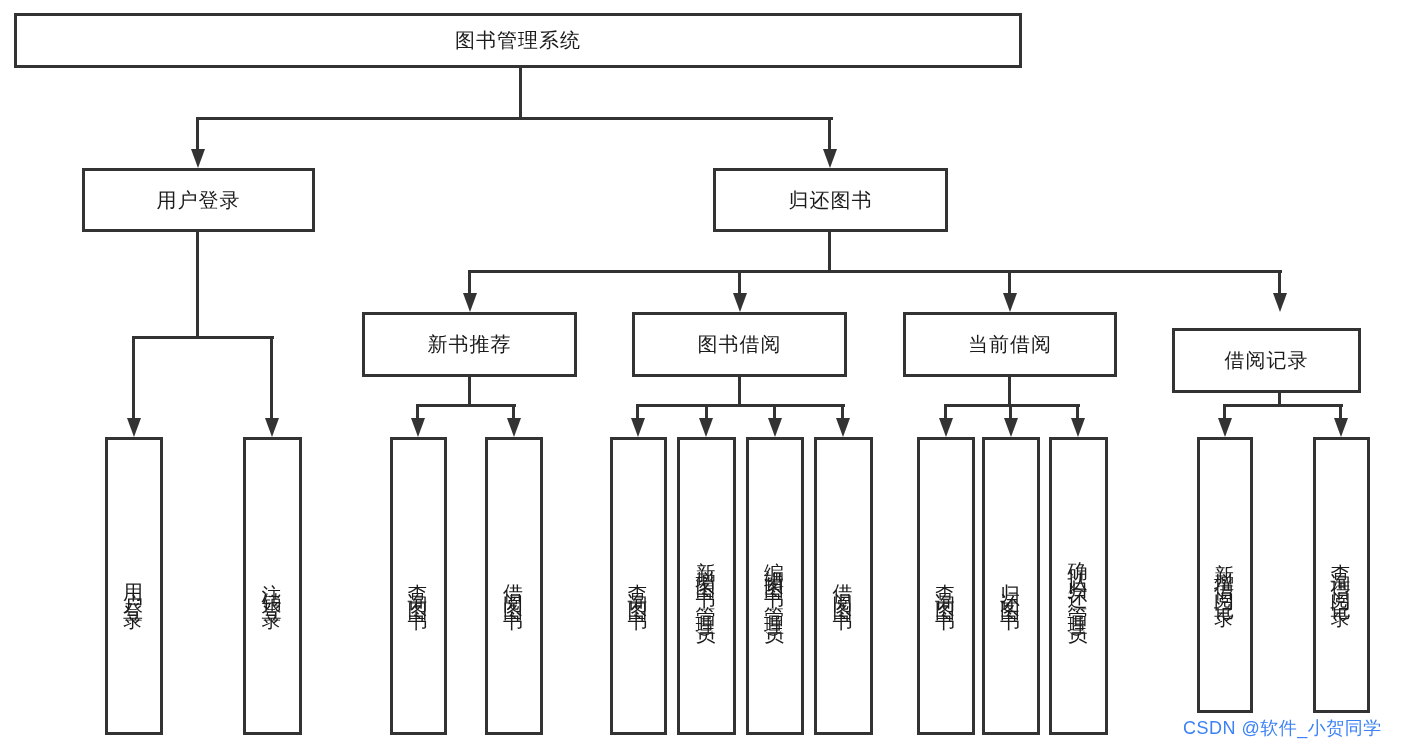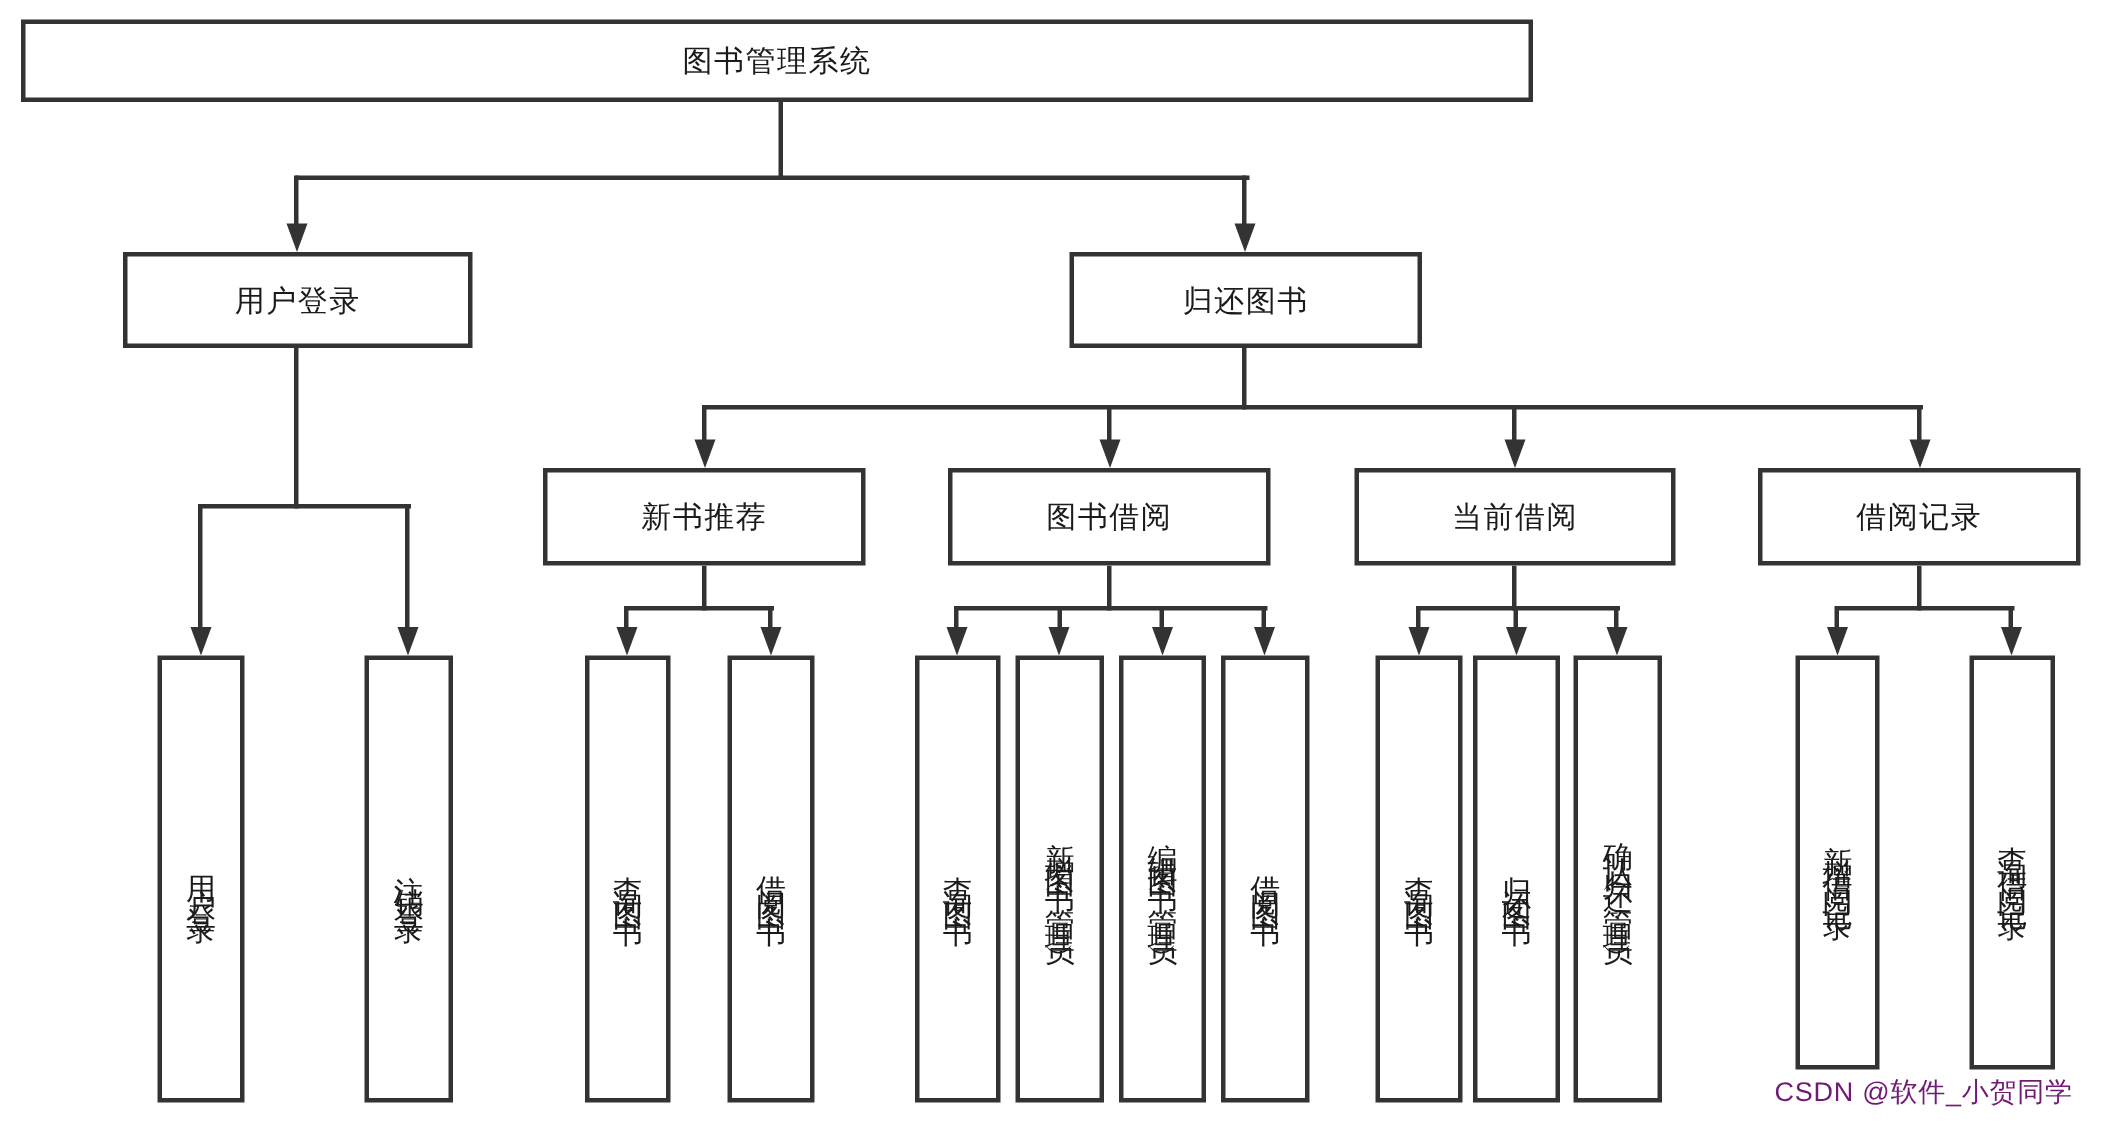--- a/index.html
+++ b/index.html
@@ -35,21 +35,21 @@
     position:absolute;width:0;height:0;
     border-left:7px solid transparent;
     border-right:7px solid transparent;
     border-top:19px solid #333;
     z-index:1;
   }
   .watermark{
     position:absolute;
     left:1183px;top:716px;
     font-size:18px;
-    color:#701a75;
+    color:#3b82f6;
     letter-spacing:0.5px;
     z-index:3;
     white-space:nowrap;
   }
 </style>
 </head>
 <body>
 
 <div id="canvas">
 
@@ -125,21 +125,21 @@
 
   <div class="box" style="left:362px;top:312px;width:215px;height:65px;justify-content:center;">
     <span>新书推荐</span>
   </div>
   <div class="box" style="left:632px;top:312px;width:215px;height:65px;">
     <span>图书借阅</span>
   </div>
   <div class="box" style="left:903px;top:312px;width:214px;height:65px;">
     <span>当前借阅</span>
   </div>
-  <div class="box" style="left:1172px;top:312px;width:215px;height:65px;">
+  <div class="box" style="left:1172px;top:328px;width:189px;height:65px;">
     <span>借阅记录</span>
   </div>
 
   <div class="box vbox" style="left:105px;top:437px;width:58px;height:298px;">
     <span>用户登录</span>
   </div>
   <div class="box vbox" style="left:243px;top:437px;width:59px;height:298px;">
     <span>注销登录</span>
   </div>
   <div class="box vbox" style="left:390px;top:437px;width:57px;height:298px;">

